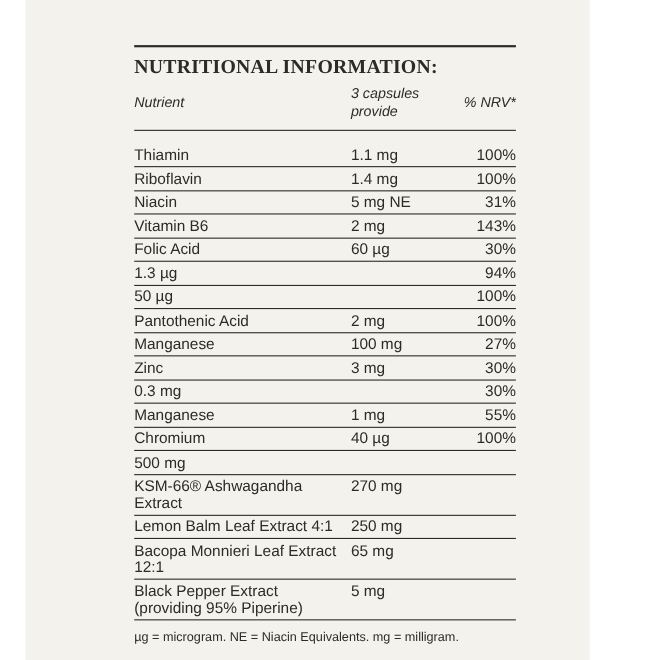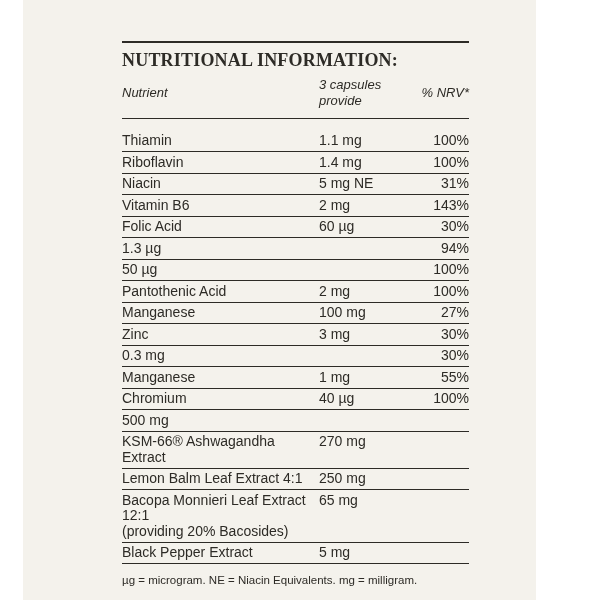--- a/index.html
+++ b/index.html
@@ -171,29 +171,29 @@
 
     <div class="row">
       <div class="cell-name">Lemon Balm Leaf Extract 4:1</div>
       <div class="cell-amt">250 mg</div>
       <div class="cell-nrv"></div>
     </div>
 
     <div class="row">
       <div class="cell-name">
         <div>Bacopa Monnieri Leaf Extract 12:1</div>
-        <div>(providing 20% Bacosides)</div>
       </div>
       <div class="cell-amt">65 mg</div>
       <div class="cell-nrv"></div>
     </div>
 
     <div class="row">
       <div class="cell-name">
         <div>Black Pepper Extract</div>
+        <div>(providing 95% Piperine)</div>
       </div>
       <div class="cell-amt">5 mg</div>
       <div class="cell-nrv"></div>
     </div>
 
   </div>
 
   <div class="foot">
     <div class="foot-line">µg = microgram. NE = Niacin Equivalents. mg = milligram.</div>
 

